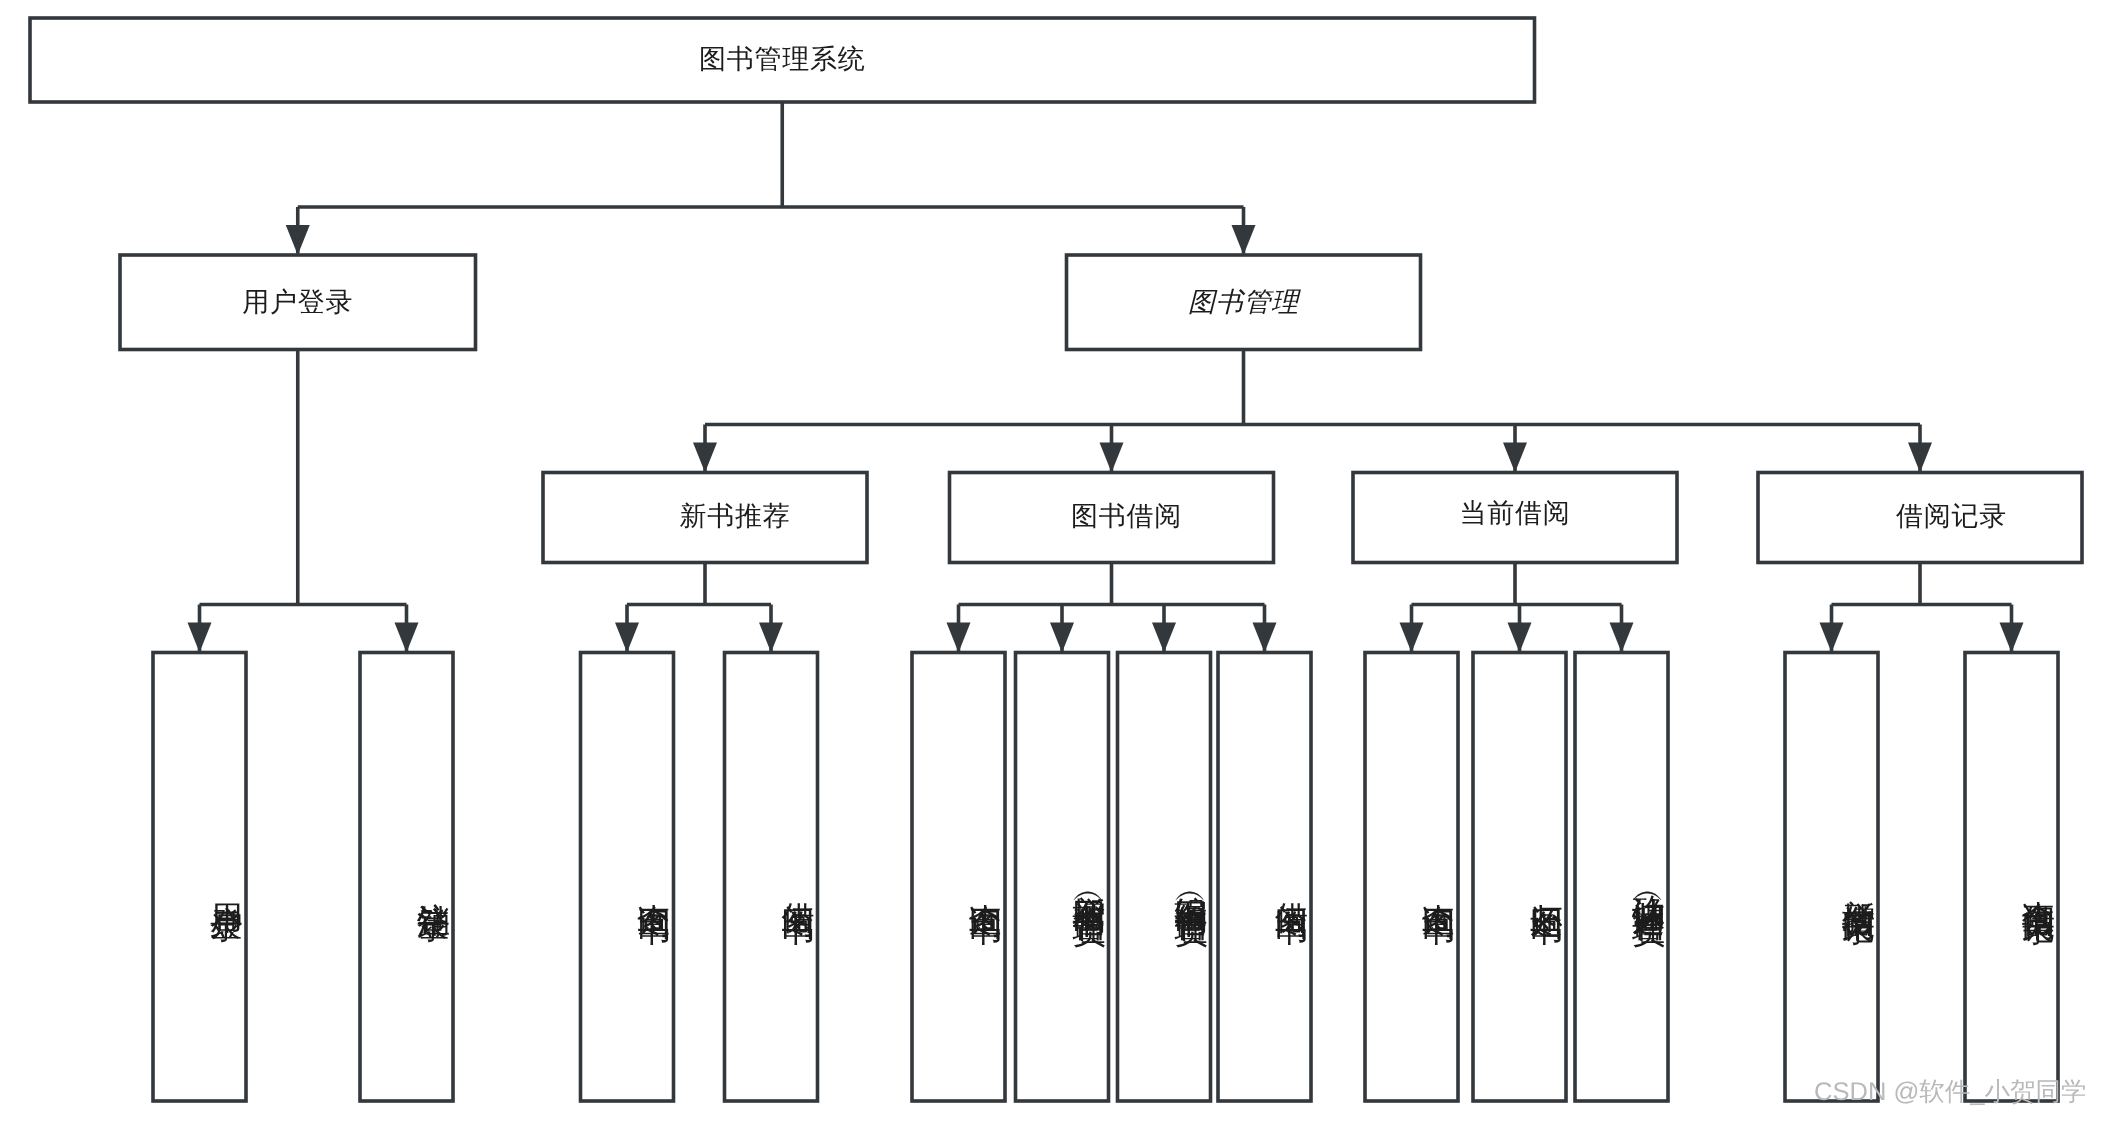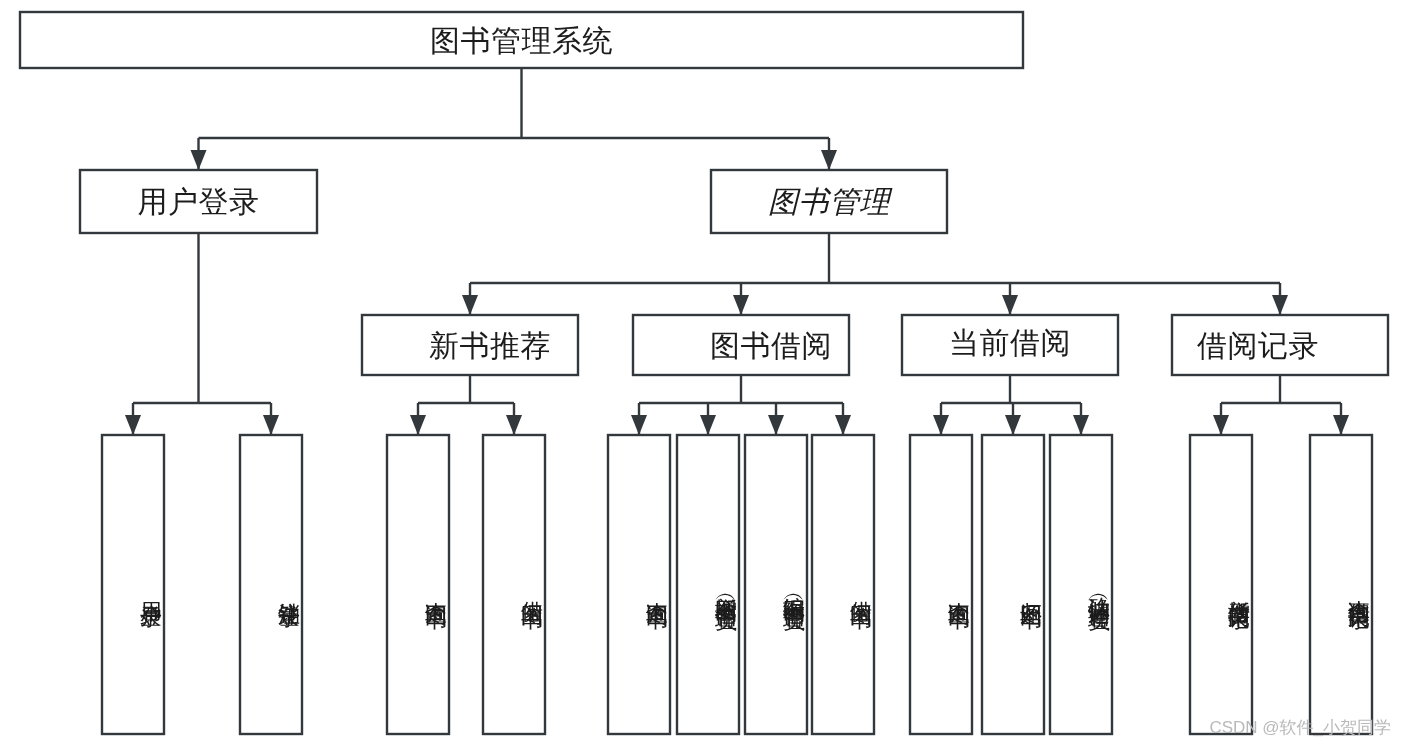--- a/index.html
+++ b/index.html
@@ -42,21 +42,21 @@
     position: absolute;
     display: flex;
     align-items: center;
     justify-content: center;
     color: #1c1c1c;
     font-family: "Liberation Sans", "DejaVu Sans", sans-serif;
     letter-spacing: 0.5px;
     pointer-events: none;
   }
   .node-label.horizontal {
-    font-size: 30px;
+    font-size: 18px;
     line-height: 1.1;
   }
   .node-label.vertical {
     writing-mode: vertical-rl;
     text-orientation: upright;
     font-size: 22px;
     line-height: 1.18;
     letter-spacing: 2px;
     align-items: flex-start;
     justify-content: center;
@@ -154,23 +154,23 @@
         <rect class="node-box" x="1050" y="435" width="62" height="299"></rect>
         <rect class="node-box" x="1190" y="435" width="62" height="299"></rect>
         <rect class="node-box" x="1310" y="435" width="62" height="299"></rect>
       </g>
   </svg>
   <div id="label-layer">
       <div class="node-label horizontal" style="left: 20px; top: 12px; width: 1003px; height: 56px;">图书管理系统</div>
       <div class="node-label horizontal" style="left: 80px; top: 170px; width: 237px; height: 63px;">用户登录</div>
       <div class="node-label horizontal" style="left: 711px; top: 170px; width: 236px; height: 63px; font-style: italic;">图书管理</div>
       <div class="node-label horizontal" style="left: 362px; top: 315px; width: 256px; height: 60px;">新书推荐</div>
-      <div class="node-label horizontal" style="left: 633px; top: 315px; width: 216px; height: 60px; padding-left: 30px;">图书借阅</div>
+      <div class="node-label horizontal" style="left: 613px; top: 315px; width: 216px; height: 60px; padding-left: 30px;">图书借阅</div>
       <div class="node-label horizontal" style="left: 902px; top: 315px; width: 216px; height: 60px; font-family: Liberation Mono, monospace;">当前借阅</div>
-      <div class="node-label horizontal" style="left: 1172px; top: 315px; width: 172px; height: 60px;">借阅记录</div>
+      <div class="node-label horizontal" style="left: 1172px; top: 315px; width: 172px; height: 60px; padding-left: 43px;">借阅记录</div>
       <div class="node-label vertical" style="left: 102px; top: 435px; width: 62px; height: 299px;">用户登录</div>
       <div class="node-label vertical" style="left: 240px; top: 435px; width: 62px; height: 299px;">注销登录</div>
       <div class="node-label vertical" style="left: 387px; top: 435px; width: 62px; height: 299px;">查询图书</div>
       <div class="node-label vertical" style="left: 483px; top: 435px; width: 62px; height: 299px;">借阅图书</div>
       <div class="node-label vertical" style="left: 608px; top: 435px; width: 62px; height: 299px;">查询图书</div>
       <div class="node-label vertical" style="left: 677px; top: 435px; width: 62px; height: 299px;">新增图书（管理员）</div>
       <div class="node-label vertical" style="left: 745px; top: 435px; width: 62px; height: 299px;">编辑图书（管理员）</div>
       <div class="node-label vertical" style="left: 812px; top: 435px; width: 62px; height: 299px;">借阅图书</div>
       <div class="node-label vertical" style="left: 910px; top: 435px; width: 62px; height: 299px;">查询图书</div>
       <div class="node-label vertical" style="left: 982px; top: 435px; width: 62px; height: 299px;">归还图书</div>

